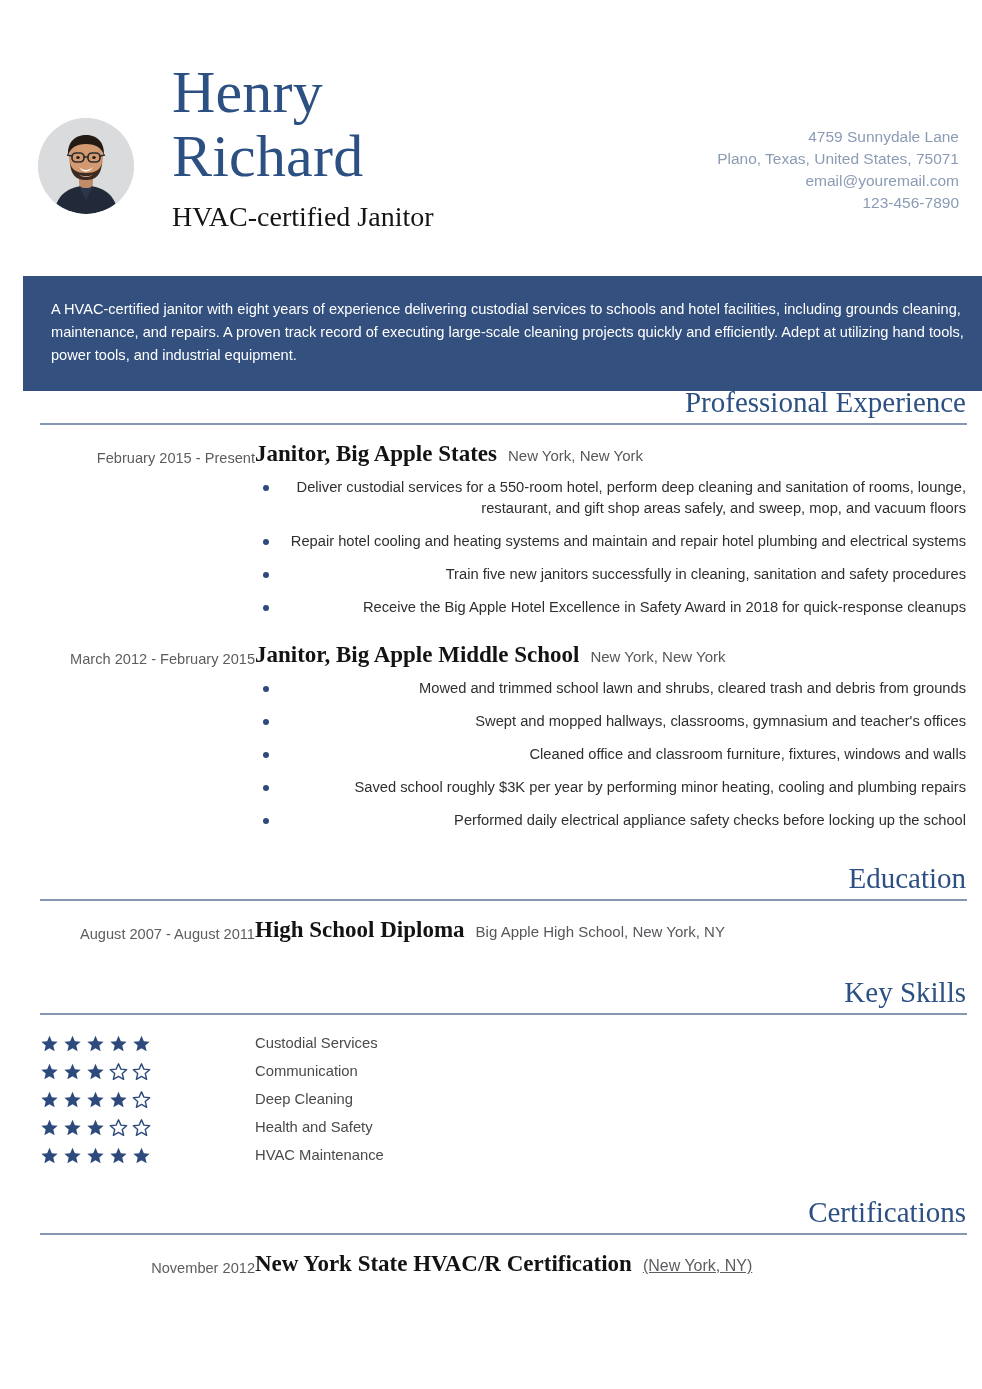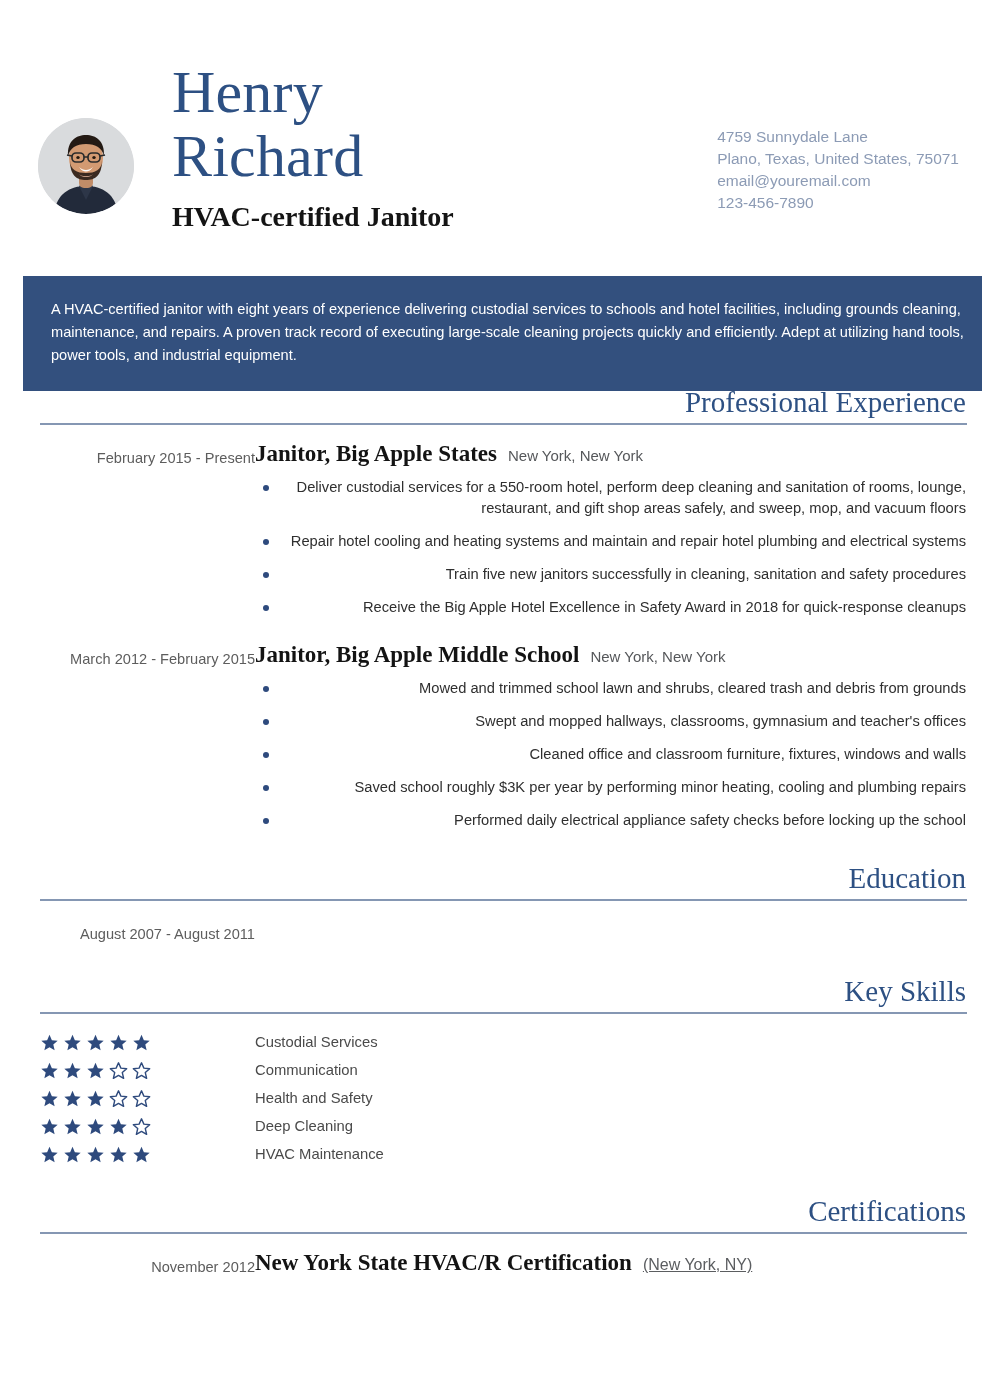--- a/index.html
+++ b/index.html
@@ -35,30 +35,30 @@
     font-weight:400;
     letter-spacing:0.2px;
     white-space:pre-line;
   }
   .jobtitle{
     font-family:"Liberation Serif", serif;
     color:#141414;
     font-size:28px;
     line-height:34px;
     margin-top:12px;
-    font-weight:700;
+    font-weight:400;
   }
   .contact{
     flex:0 0 auto;
     margin-top:66px;
     margin-right:5px;
     color:#8c9bb5;
     font-size:15.5px;
     line-height:22px;
-    text-align:left;
+    text-align:right;
   }
   .contact div{white-space:nowrap;}
 
   
   .summary{
     position:absolute;
     left:11px;top:276px;width:972px;
     box-sizing:border-box;
     background:#33507e;
     color:#ffffff;
@@ -245,20 +245,26 @@
       </div>
     </div>
 
     <div class="spacer-m"></div>
 
     <div class="section">
       <div class="sec-title">Education</div>
       <div class="sec-rule"></div>
       <div class="entry">
         <div class="entry-date">August 2007 - August 2011</div>
+        <div class="entry-main">
+          <div class="entry-head">
+            <span class="entry-title">High School Diploma</span>
+            <span class="entry-sub">Big Apple High School, New York, NY</span>
+          </div>
+        </div>
       </div>
     </div>
 
     <div class="spacer-m"></div>
 
     <div class="section">
       <div class="sec-title">Key Skills</div>
       <div class="sec-rule"></div>
       <div id="skills-list">
           <div class="skill-row">
@@ -306,47 +312,47 @@
               <svg viewBox="0 0 20 19">
                 <path d="M10 1.4 L12.5 7 L18.6 7.6 L14 11.7 L15.4 17.7 L10 14.6 L4.6 17.7 L6 11.7 L1.4 7.6 L7.5 7 Z" fill="#2e4a7d"></path>
               </svg>
               <svg viewBox="0 0 20 19">
                 <path d="M10 1.4 L12.5 7 L18.6 7.6 L14 11.7 L15.4 17.7 L10 14.6 L4.6 17.7 L6 11.7 L1.4 7.6 L7.5 7 Z" fill="#2e4a7d"></path>
               </svg>
               <svg viewBox="0 0 20 19">
                 <path d="M10 1.4 L12.5 7 L18.6 7.6 L14 11.7 L15.4 17.7 L10 14.6 L4.6 17.7 L6 11.7 L1.4 7.6 L7.5 7 Z" fill="#2e4a7d"></path>
               </svg>
               <svg viewBox="0 0 20 19">
+                <path d="M10 1.4 L12.5 7 L18.6 7.6 L14 11.7 L15.4 17.7 L10 14.6 L4.6 17.7 L6 11.7 L1.4 7.6 L7.5 7 Z" fill="#2e4a7d"></path>
+              </svg>
+              <svg viewBox="0 0 20 19">
+                <path d="M10 1.4 L12.5 7 L18.6 7.6 L14 11.7 L15.4 17.7 L10 14.6 L4.6 17.7 L6 11.7 L1.4 7.6 L7.5 7 Z" fill="none" stroke="#2e4a7d" stroke-width="1.5" stroke-linejoin="round"></path>
+              </svg>
+            </div>
+            <div class="skill-label">Deep Cleaning</div>
+          </div>
+          <div class="skill-row">
+            <div class="stars">
+              <svg viewBox="0 0 20 19">
+                <path d="M10 1.4 L12.5 7 L18.6 7.6 L14 11.7 L15.4 17.7 L10 14.6 L4.6 17.7 L6 11.7 L1.4 7.6 L7.5 7 Z" fill="#2e4a7d"></path>
+              </svg>
+              <svg viewBox="0 0 20 19">
+                <path d="M10 1.4 L12.5 7 L18.6 7.6 L14 11.7 L15.4 17.7 L10 14.6 L4.6 17.7 L6 11.7 L1.4 7.6 L7.5 7 Z" fill="#2e4a7d"></path>
+              </svg>
+              <svg viewBox="0 0 20 19">
+                <path d="M10 1.4 L12.5 7 L18.6 7.6 L14 11.7 L15.4 17.7 L10 14.6 L4.6 17.7 L6 11.7 L1.4 7.6 L7.5 7 Z" fill="#2e4a7d"></path>
+              </svg>
+              <svg viewBox="0 0 20 19">
                 <path d="M10 1.4 L12.5 7 L18.6 7.6 L14 11.7 L15.4 17.7 L10 14.6 L4.6 17.7 L6 11.7 L1.4 7.6 L7.5 7 Z" fill="none" stroke="#2e4a7d" stroke-width="1.5" stroke-linejoin="round"></path>
               </svg>
               <svg viewBox="0 0 20 19">
                 <path d="M10 1.4 L12.5 7 L18.6 7.6 L14 11.7 L15.4 17.7 L10 14.6 L4.6 17.7 L6 11.7 L1.4 7.6 L7.5 7 Z" fill="none" stroke="#2e4a7d" stroke-width="1.5" stroke-linejoin="round"></path>
               </svg>
             </div>
             <div class="skill-label">Health and Safety</div>
-          </div>
-          <div class="skill-row">
-            <div class="stars">
-              <svg viewBox="0 0 20 19">
-                <path d="M10 1.4 L12.5 7 L18.6 7.6 L14 11.7 L15.4 17.7 L10 14.6 L4.6 17.7 L6 11.7 L1.4 7.6 L7.5 7 Z" fill="#2e4a7d"></path>
-              </svg>
-              <svg viewBox="0 0 20 19">
-                <path d="M10 1.4 L12.5 7 L18.6 7.6 L14 11.7 L15.4 17.7 L10 14.6 L4.6 17.7 L6 11.7 L1.4 7.6 L7.5 7 Z" fill="#2e4a7d"></path>
-              </svg>
-              <svg viewBox="0 0 20 19">
-                <path d="M10 1.4 L12.5 7 L18.6 7.6 L14 11.7 L15.4 17.7 L10 14.6 L4.6 17.7 L6 11.7 L1.4 7.6 L7.5 7 Z" fill="#2e4a7d"></path>
-              </svg>
-              <svg viewBox="0 0 20 19">
-                <path d="M10 1.4 L12.5 7 L18.6 7.6 L14 11.7 L15.4 17.7 L10 14.6 L4.6 17.7 L6 11.7 L1.4 7.6 L7.5 7 Z" fill="#2e4a7d"></path>
-              </svg>
-              <svg viewBox="0 0 20 19">
-                <path d="M10 1.4 L12.5 7 L18.6 7.6 L14 11.7 L15.4 17.7 L10 14.6 L4.6 17.7 L6 11.7 L1.4 7.6 L7.5 7 Z" fill="none" stroke="#2e4a7d" stroke-width="1.5" stroke-linejoin="round"></path>
-              </svg>
-            </div>
-            <div class="skill-label">Deep Cleaning</div>
           </div>
           <div class="skill-row">
             <div class="stars">
               <svg viewBox="0 0 20 19">
                 <path d="M10 1.4 L12.5 7 L18.6 7.6 L14 11.7 L15.4 17.7 L10 14.6 L4.6 17.7 L6 11.7 L1.4 7.6 L7.5 7 Z" fill="#2e4a7d"></path>
               </svg>
               <svg viewBox="0 0 20 19">
                 <path d="M10 1.4 L12.5 7 L18.6 7.6 L14 11.7 L15.4 17.7 L10 14.6 L4.6 17.7 L6 11.7 L1.4 7.6 L7.5 7 Z" fill="#2e4a7d"></path>
               </svg>
               <svg viewBox="0 0 20 19">

